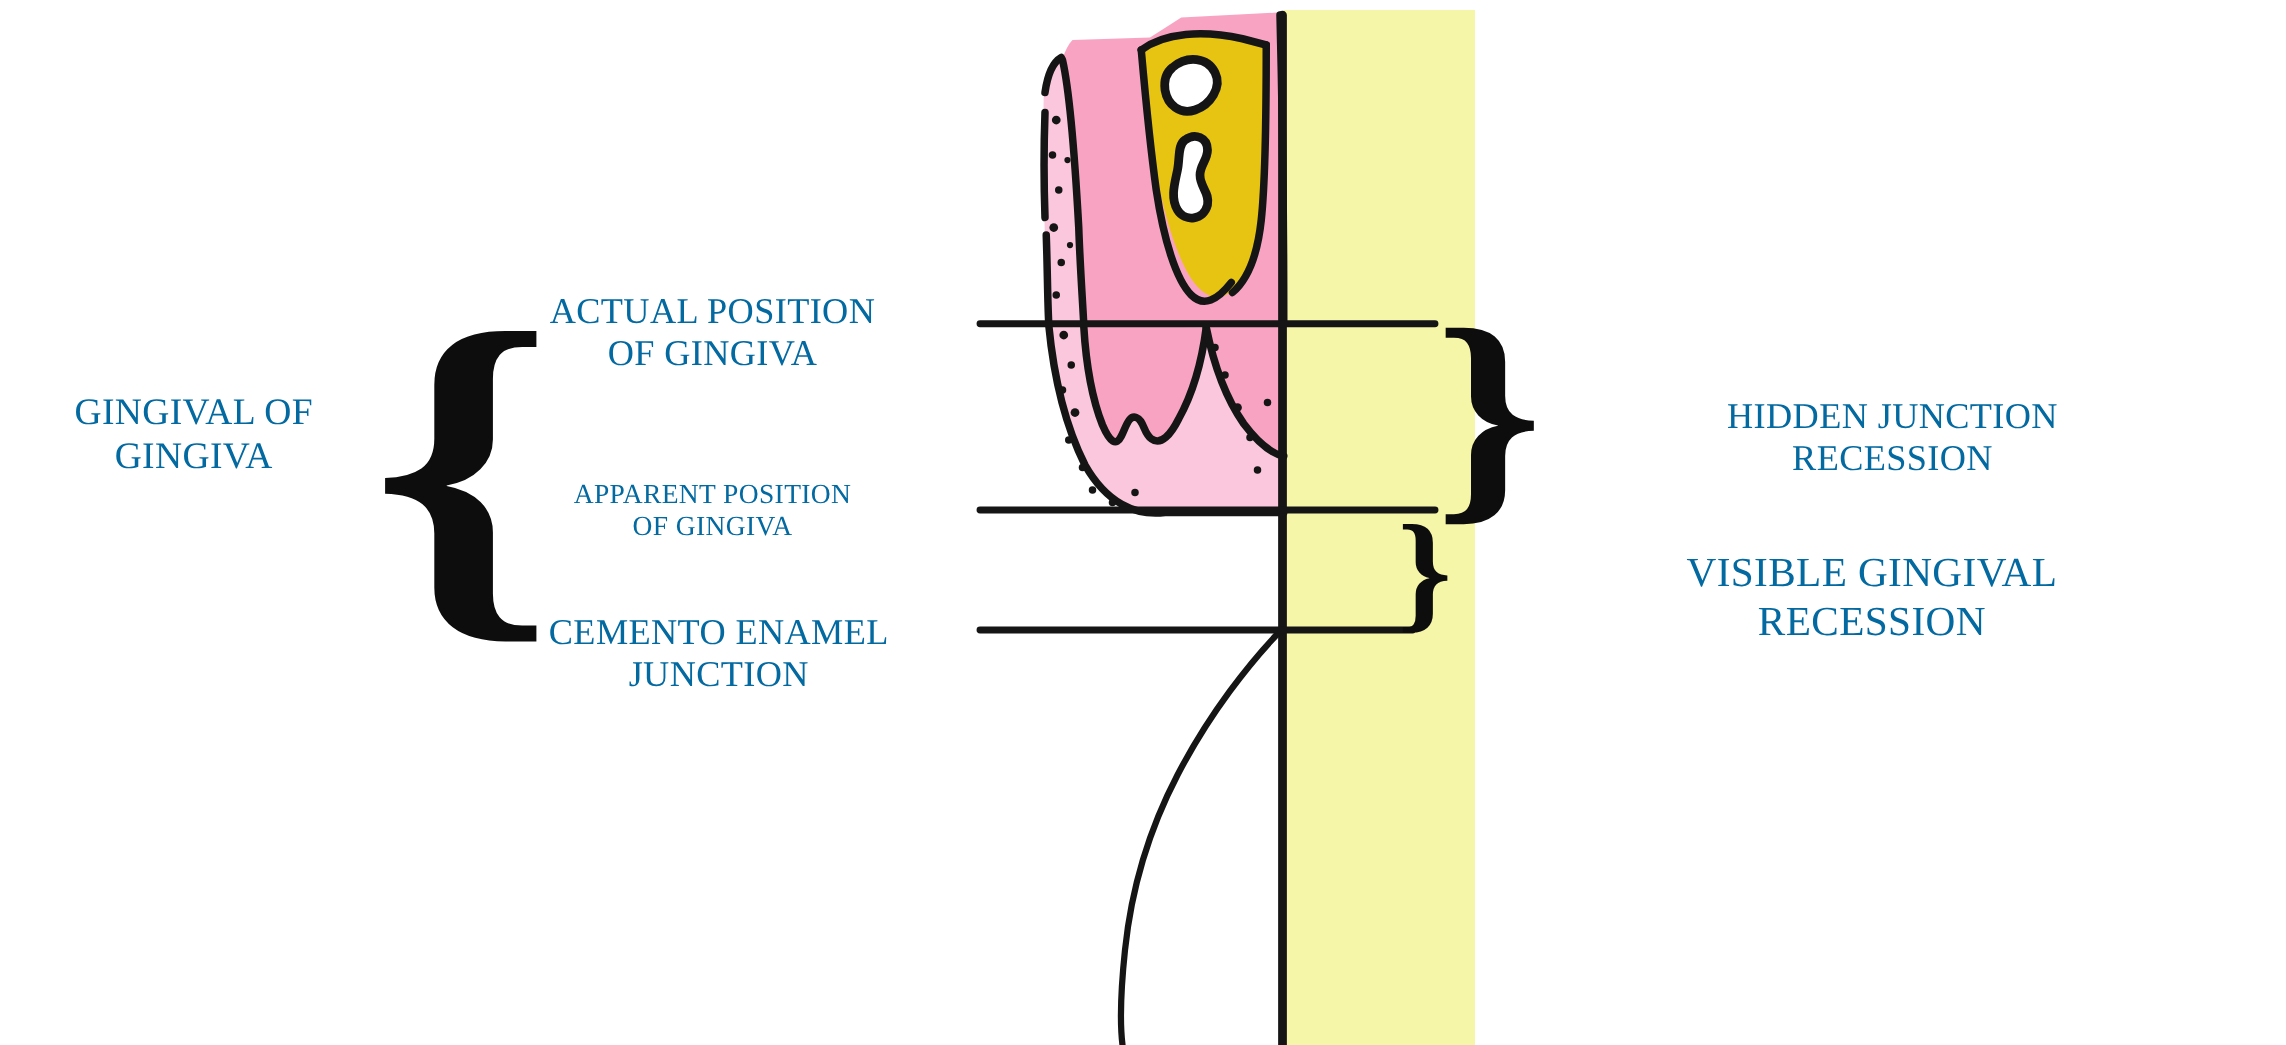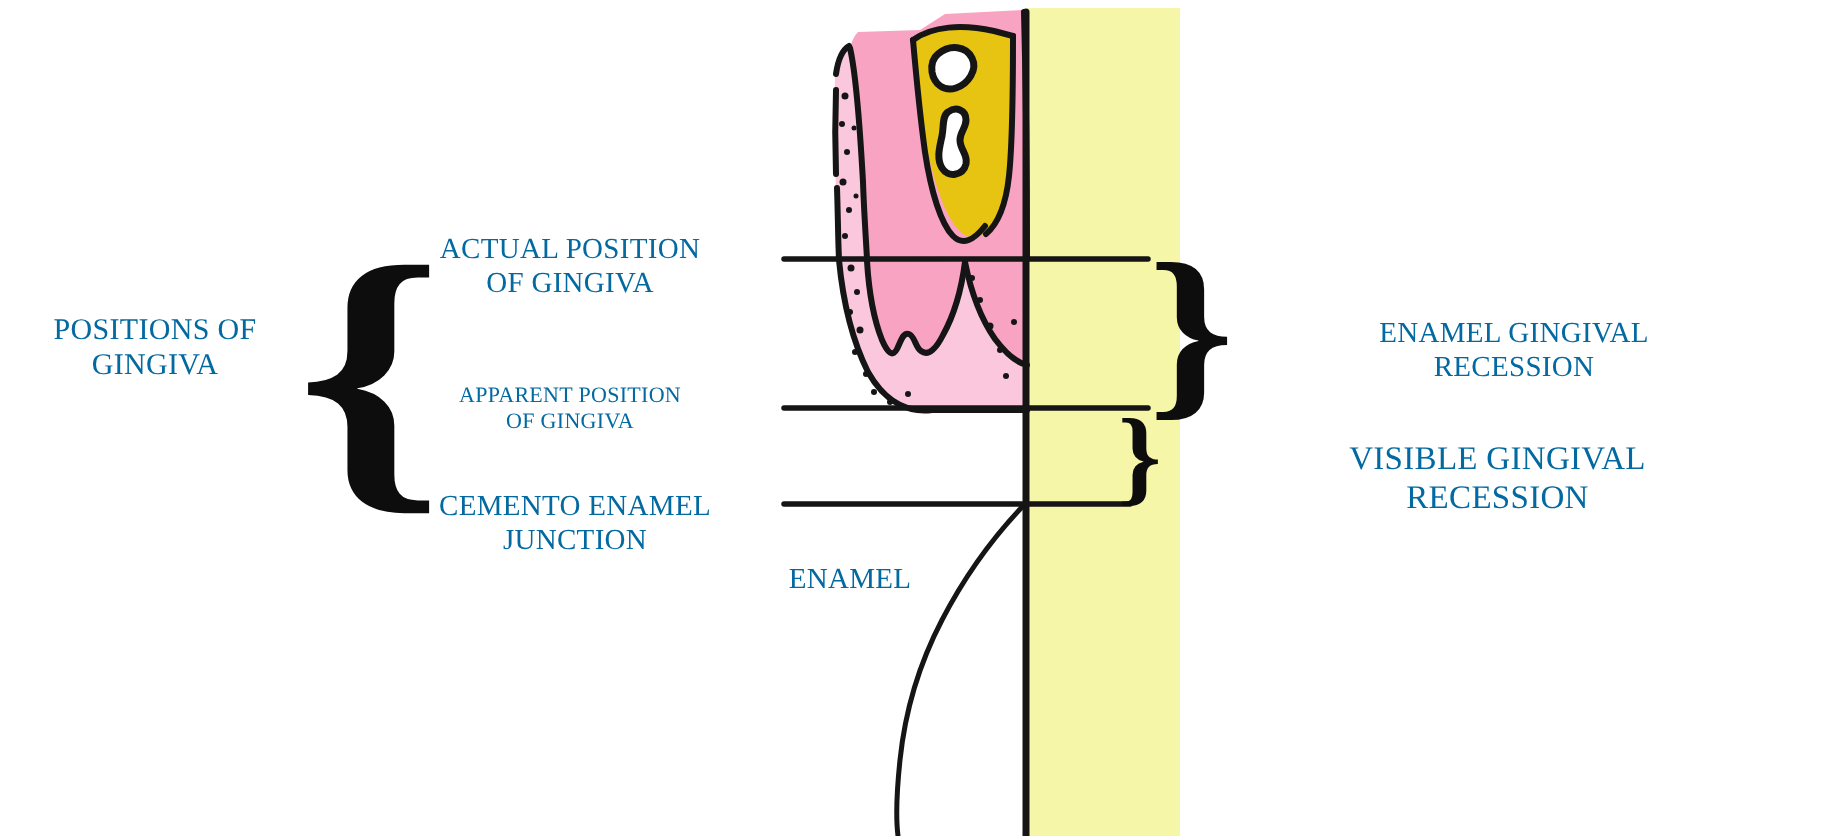--- a/index.html
+++ b/index.html
@@ -236,33 +236,32 @@
       <line x1="784" y1="504" x2="1130" y2="504"></line>
     </g>
   </svg>
 
   <div class="brace" id="brace-left">{</div>
 
   <div class="brace" id="brace-hidden">}</div>
 
   <div class="brace" id="brace-visible">}</div>
 
-  <div class="label center" id="lbl-positions-of-gingiva">POSITIONS OF
+  <div class="label center" id="lbl-positions-of-gingiva">GINGIVAL OF
 GINGIVA</div>
 
   <div class="label center" id="lbl-actual-position">ACTUAL POSITION
 OF GINGIVA</div>
 
   <div class="label center" id="lbl-apparent-position">APPARENT POSITION
 OF GINGIVA</div>
 
   <div class="label center" id="lbl-cemento-enamel">CEMENTO ENAMEL
 JUNCTION</div>
 
-  <div class="label center" id="lbl-enamel">ENAMEL</div>
-
-  <div class="label center" id="lbl-hidden-recession">ENAMEL GINGIVAL
+
+  <div class="label center" id="lbl-hidden-recession">HIDDEN JUNCTION
 RECESSION</div>
 
   <div class="label center" id="lbl-visible-recession">VISIBLE GINGIVAL
 RECESSION</div>
 
 </div>
 
 </body></html>

